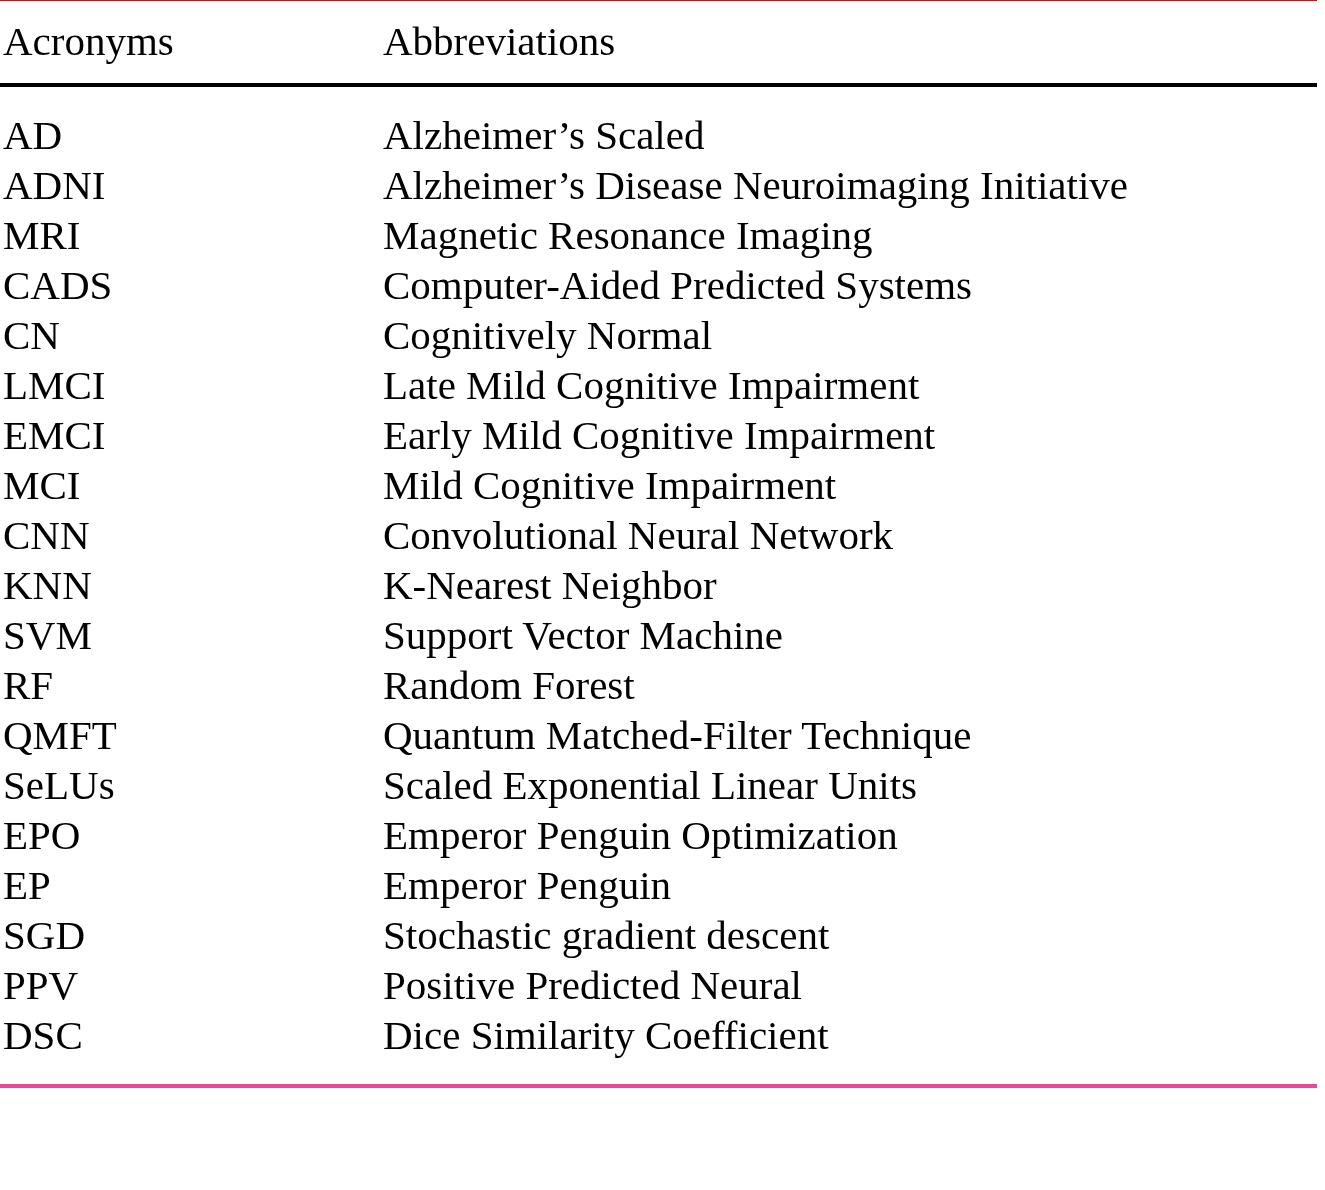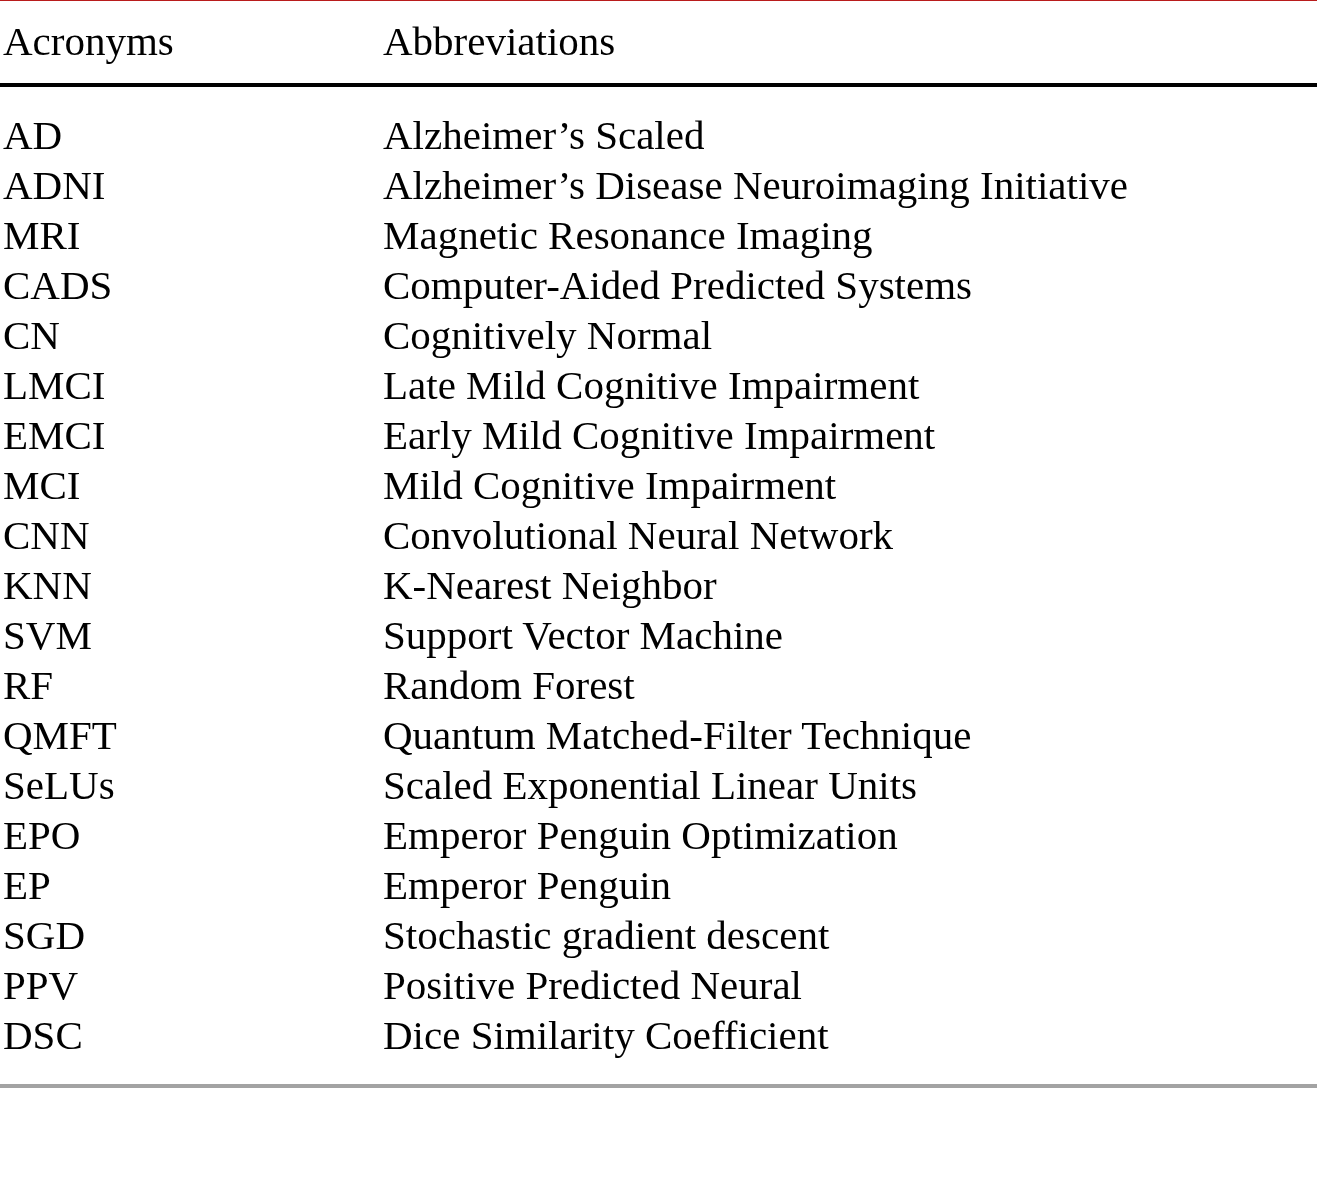--- a/index.html
+++ b/index.html
@@ -35,21 +35,21 @@
   }
 
   
   tr.rule-top-row > th {
     border-top: 1px solid #b91c1c;
   }
   thead th {
     border-bottom: 4px solid #000000;
   }
   tbody tr.last-row > td {
-    border-bottom: 4px solid #a3a3a3;
+    border-bottom: 4px solid #ec4899;
   }
 
   thead th {
     font-weight: normal;
     text-align: left;
     vertical-align: baseline;
     font-size: 41px;
     line-height: 1;
     padding: 20px 0 21px 0;
     white-space: nowrap;

